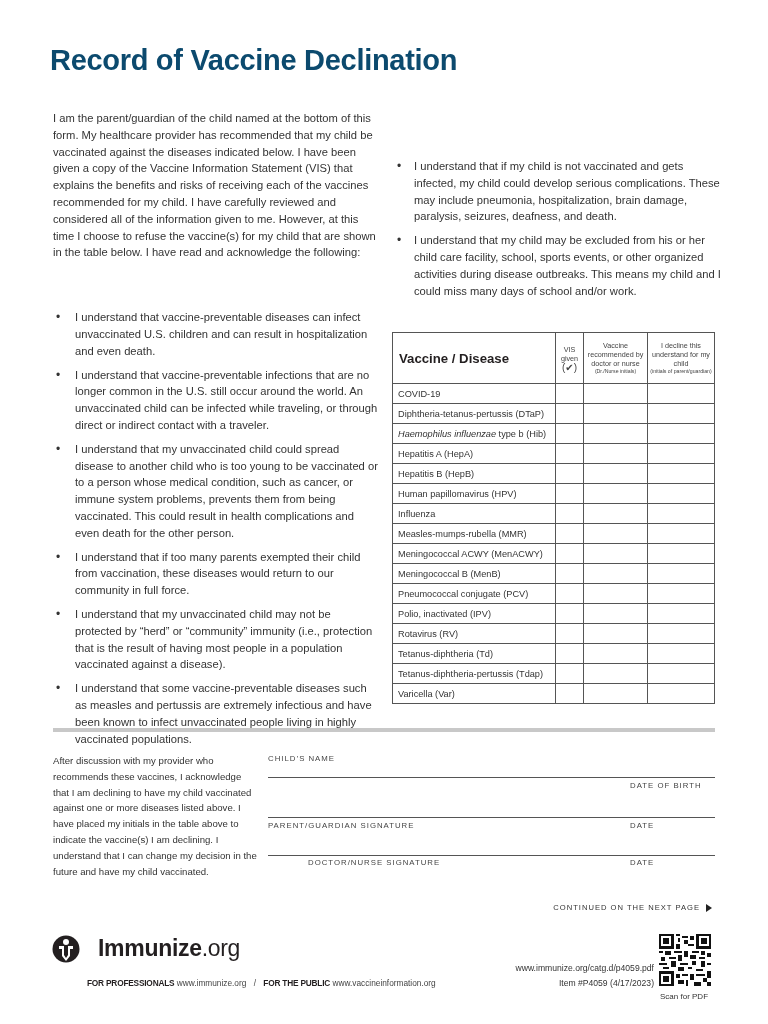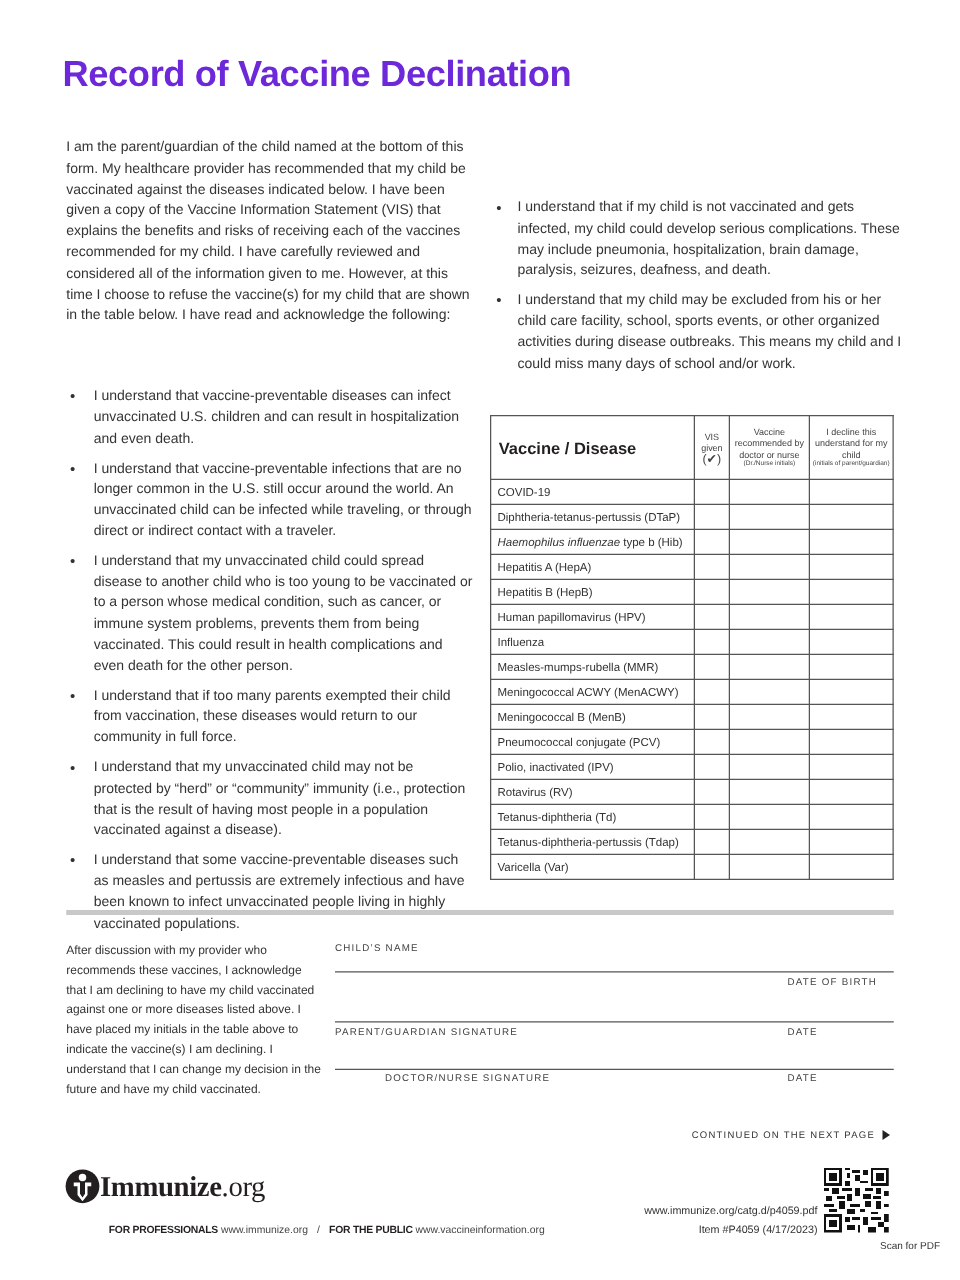--- a/index.html
+++ b/index.html
@@ -1,19 +1,19 @@
 <!DOCTYPE html>
 <html><head>
 <meta charset="utf-8">
 <style>
   * { box-sizing: border-box; margin: 0; padding: 0; }
   html, body { width: 768px; height: 1024px; background: #ffffff; overflow: hidden; }
   body { font-family: "Liberation Sans", "DejaVu Sans", sans-serif; color: #2b2b2b; position: relative; }
 
-  .title { position: absolute; left: 50px; top: 44px; font-size: 29px; font-weight: bold; color: #6d28d9; letter-spacing: -0.3px; }
+  .title { position: absolute; left: 50px; top: 44px; font-size: 29px; font-weight: bold; color: #0c4a6e; letter-spacing: -0.3px; }
 
   .col-left { position: absolute; left: 53px; top: 110px; width: 325px; font-size: 11.2px; line-height: 16.8px; color: #333; }
   .col-right { position: absolute; left: 397px; top: 110px; width: 325px; font-size: 11.2px; line-height: 16.8px; color: #333; }
 
   .intro { margin-bottom: 7px; }
   ul.bullets { list-style: none; margin-top: 48px; }
   ul.bullets li { position: relative; padding-left: 22px; margin-bottom: 7px; }
   ul.bullets li::before { content: "•"; position: absolute; left: 3px; top: 0; font-size: 12px; color: #333; }
   .col-right ul.bullets li { padding-left: 17px; }
   .col-right ul.bullets li::before { left: 0; }
@@ -34,31 +34,31 @@
   .divider { position: absolute; left: 53px; top: 728px; width: 662px; height: 4px; background: #c8c8c8; }
 
   .ack { position: absolute; left: 53px; top: 753px; width: 205px; font-size: 9.6px; line-height: 15.8px; color: #333; }
 
   .sig-line { position: absolute; left: 268px; width: 447px; border-top: 1.2px solid #555; }
   .sig-label { position: absolute; font-size: 7.8px; letter-spacing: 1px; color: #444; text-transform: uppercase; }
 
   .continued { position: absolute; right: 56px; top: 903px; font-size: 7.6px; letter-spacing: 1px; color: #333; text-transform: uppercase; display: flex; align-items: center; gap: 6px; }
   .continued .tri { width: 0; height: 0; border-top: 4.5px solid transparent; border-bottom: 4.5px solid transparent; border-left: 6px solid #222; }
 
-  .logo { position: absolute; left: 52px; top: 935px; display: flex; align-items: flex-end; gap: 0; font-family: Liberation Serif, serif; }
+  .logo { position: absolute; left: 52px; top: 935px; display: flex; align-items: flex-start; gap: 18px; }
   .logo .word { font-size: 23px; color: #231f20; letter-spacing: -0.3px; }
   .logo .word b { font-weight: bold; }
 
   .footer-links { position: absolute; left: 87px; top: 978px; font-size: 8.3px; color: #444; white-space: nowrap; }
   .footer-links b { font-weight: bold; color: #231f20; letter-spacing: -0.2px; }
   .footer-links .sep { margin: 0 5px; }
 
   .footer-right { position: absolute; right: 114px; top: 961px; text-align: right; font-size: 8.6px; line-height: 15px; color: #333; }
   .qr { position: absolute; left: 659px; top: 934px; width: 52px; height: 52px; }
-  .qr-caption { position: absolute; left: 660px; top: 992px; font-size: 8px; color: #333; margin-left: 44px; }
+  .qr-caption { position: absolute; left: 660px; top: 992px; font-size: 8px; color: #333; }
 </style>
 </head>
 <body>
 
 <h1 class="title">Record of Vaccine Declination</h1>
 
 <div class="col-left">
   <p class="intro">I am the parent/guardian of the child named at the bottom of this form. My healthcare provider has recommended that my child be vaccinated against the diseases indicated below. I have been given a copy of the Vaccine Information Statement (VIS) that explains the benefits and risks of receiving each of the vaccines recommended for my child. I have carefully reviewed and considered all of the information given to me. However, at this time I choose to refuse the vaccine(s) for my child that are shown in the table below. I have read and acknowledge the following:</p>
   <ul class="bullets">
     <li>I understand that vaccine-preventable diseases can infect unvaccinated U.S. children and can result in hospitalization and even death.</li>

